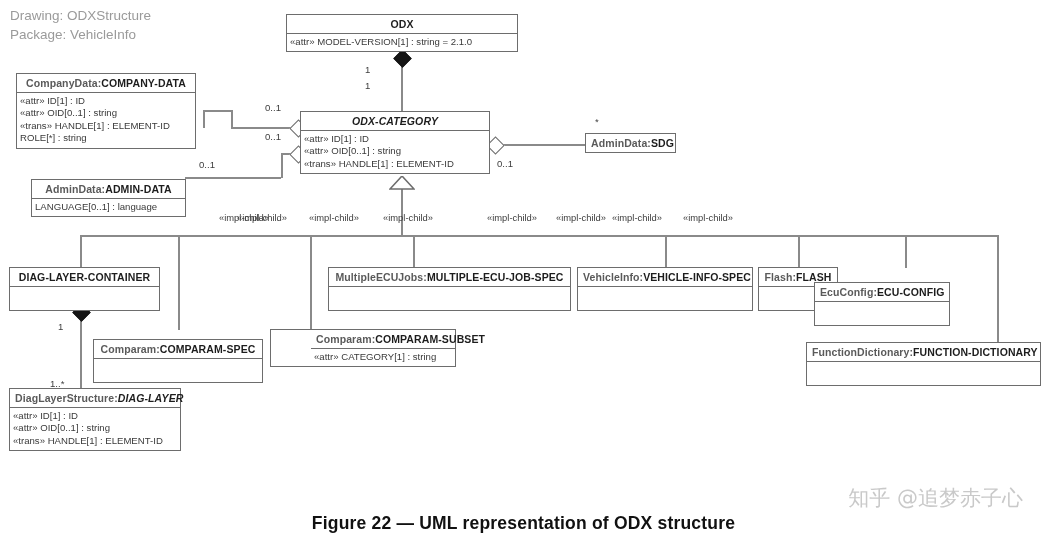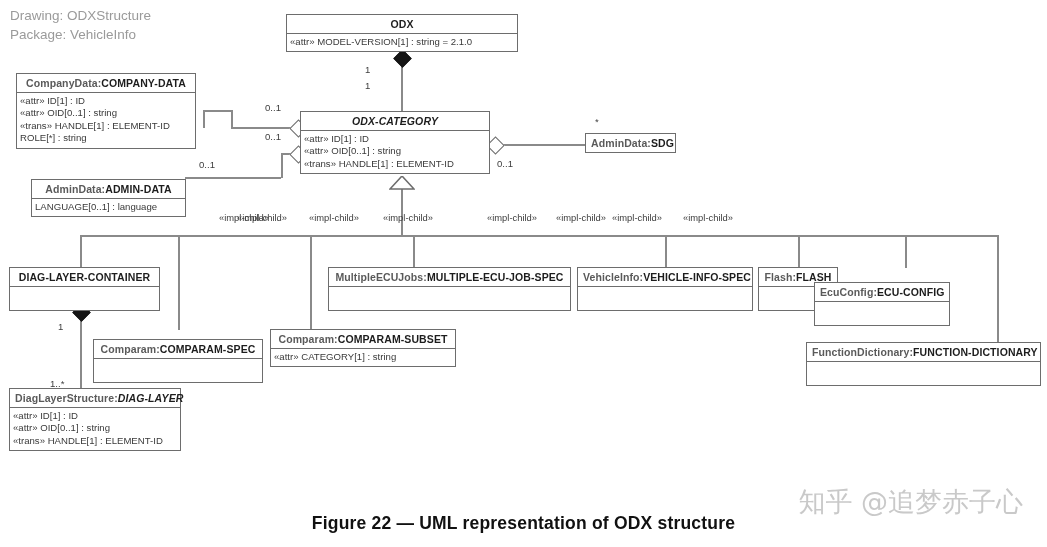--- a/index.html
+++ b/index.html
@@ -107,21 +107,21 @@
     text-align: center;
     font-size: 17.5px;
     font-weight: bold;
     color: #111111;
     letter-spacing: .2px;
   }
   .watermark {
     position: absolute;
     right: 24px;
     top: 484px;
-    font-size: 27px;
+    font-size: 21px;
     color: #c9c9c9;
     white-space: nowrap;
     font-family: "DejaVu Sans", sans-serif;
   }
 </style>
 </head>
 <body>
 
 <div id="canvas">
 
@@ -235,21 +235,21 @@
     <div class="attrs empty"></div>
   </div>
 
   <div class="cls" style="left:93px; top:339px; width:170px;">
     <div class="name">
       <span class="role">Comparam:</span><span class="typ">COMPARAM-SPEC</span>
     </div>
     <div class="attrs empty"></div>
   </div>
 
-  <div class="cls" style="left:270px; top:329px; width:186px;">
+  <div class="cls" style="left:270px; top:329px; width:186px;padding-left:40px;">
     <div class="name">
       <span class="role">Comparam:</span><span class="typ">COMPARAM-SUBSET</span>
     </div>
     <div class="attrs">
       <div>«attr» CATEGORY[1] : string</div>
     </div>
   </div>
 
   <div class="cls" style="left:328px; top:267px; width:243px;">
     <div class="name">

